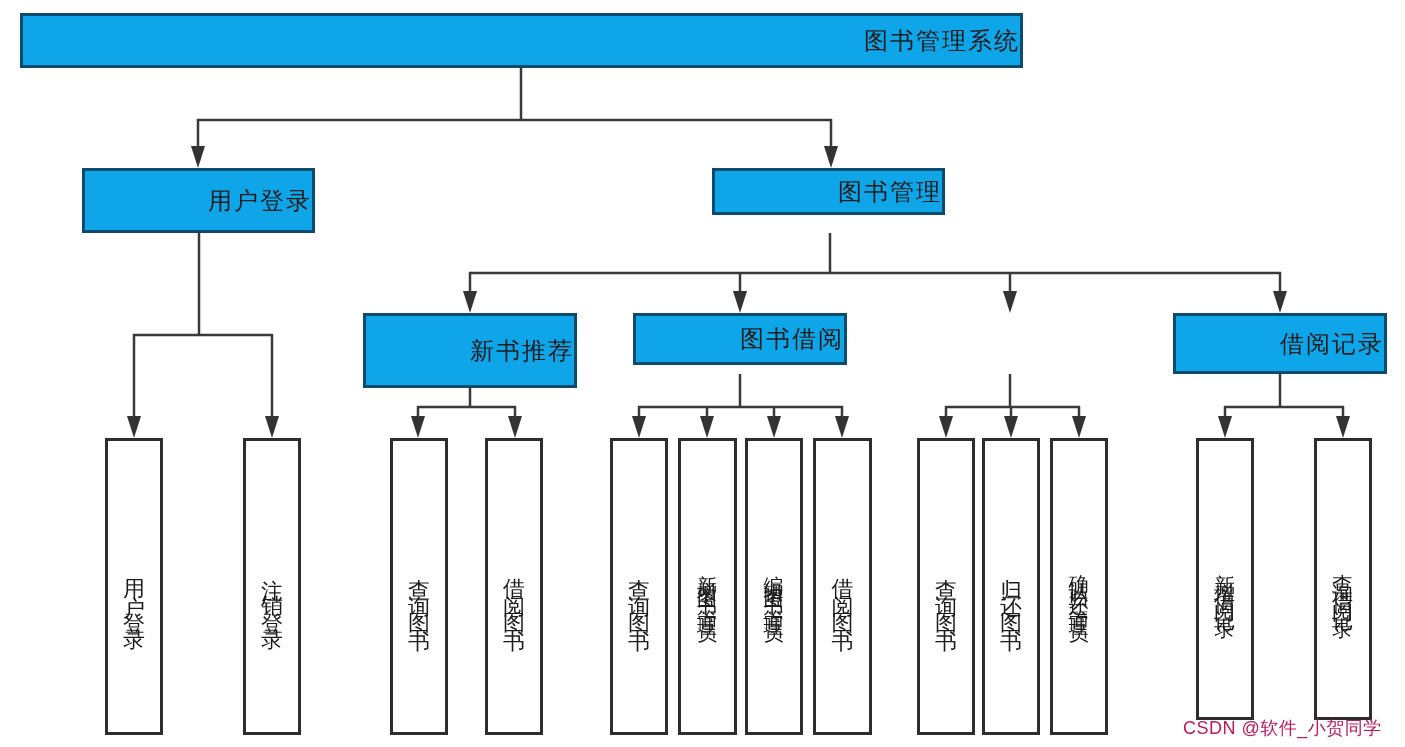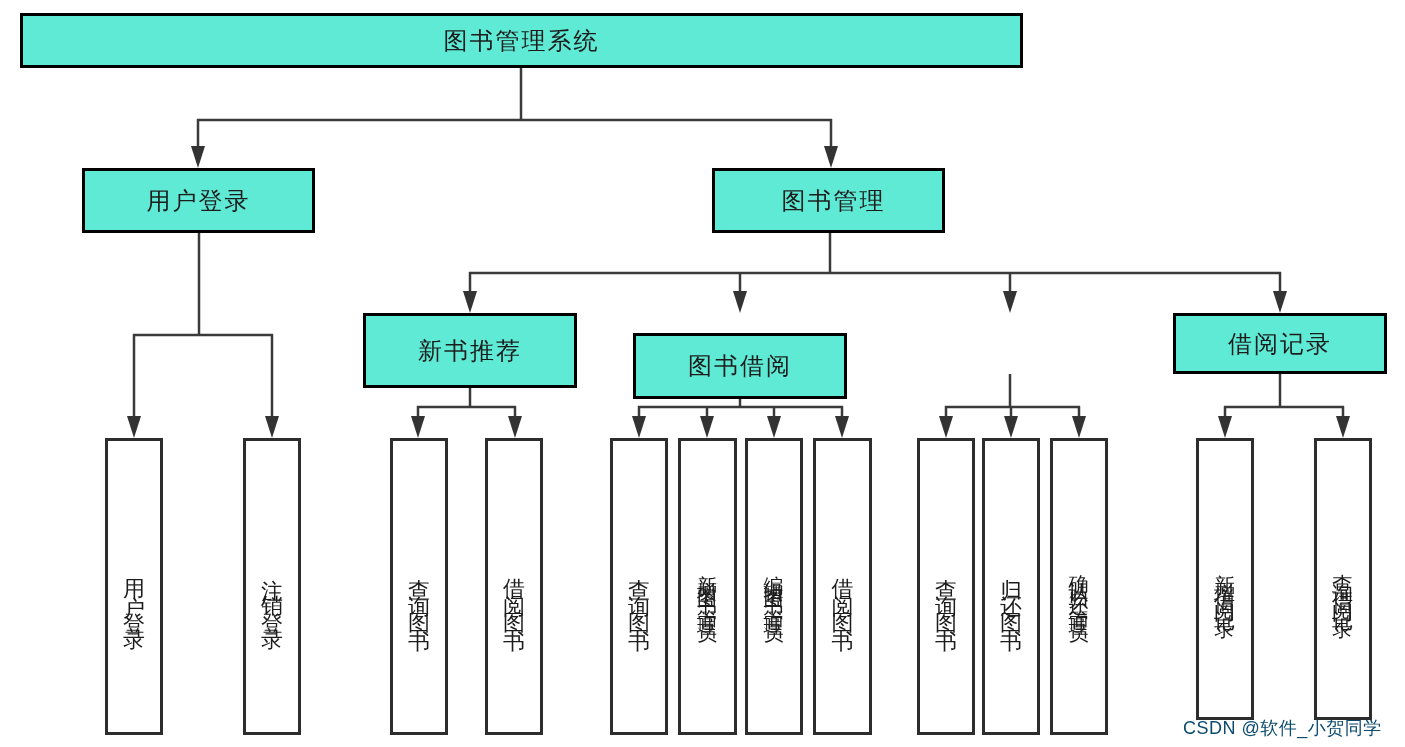--- a/index.html
+++ b/index.html
@@ -1,35 +1,35 @@
 <!DOCTYPE html>
 <html><head>
 <meta charset="utf-8">
 <style>
   html,body{margin:0;padding:0;background:#ffffff;}
   body{font-family:"Liberation Sans","DejaVu Sans",sans-serif;}
   #stage{position:relative;width:1405px;height:747px;background:#ffffff;overflow:hidden;}
   #wires{position:absolute;left:0;top:0;z-index:1;}
   .hbox{
-    position:absolute;box-sizing:border-box;background:#5eead4;
-    border:3px solid #000000;display:flex;align-items:center;justify-content:center;
+    position:absolute;box-sizing:border-box;background:#0ea5e9;
+    border:3px solid #0c4a6e;display:flex;align-items:center;justify-content:flex-end;
     font-size:24px;color:#1c1c1c;letter-spacing:2px;z-index:2;
   }
   .vbox{
     position:absolute;box-sizing:border-box;background:#ffffff;
     border:3px solid #2d2d2d;display:flex;align-items:center;justify-content:center;
     color:#1c1c1c;z-index:2;
   }
   .vtext{writing-mode:vertical-lr;text-orientation:mixed;line-height:1;}
   .vt4{font-size:22px;letter-spacing:17px;margin-bottom:-17px;}
   .vt6{font-size:21px;letter-spacing:9px;margin-bottom:-9px;}
   .vt9{font-size:20px;letter-spacing:7px;margin-bottom:-7px;}
   #watermark{
     position:absolute;left:1183px;top:716px;z-index:6;
-    font-size:18px;color:#0c4a6e;letter-spacing:0.5px;white-space:nowrap;
+    font-size:18px;color:#be185d;letter-spacing:0.5px;white-space:nowrap;
   }
   .wire{stroke:#3a3a3a;stroke-width:2.5;fill:none;}
   .arrow{fill:#333333;stroke:none;}
 </style>
 </head>
 <body>
 
 <div id="stage">
 
   <svg id="wires" width="1405" height="747" viewBox="0 0 1405 747">
@@ -108,28 +108,28 @@
     </g>
   </svg>
 
   <div class="hbox" style="left:20px;top:13px;width:1003px;height:55px;">
     <span>图书管理系统</span>
   </div>
 
   <div class="hbox" style="left:82px;top:168px;width:233px;height:65px;">
     <span>用户登录</span>
   </div>
-  <div class="hbox" style="left:712px;top:168px;width:233px;height:65px;padding-left:10px;">
+  <div class="hbox" style="left:712px;top:168px;width:233px;height:47px;padding-left:10px;">
     <span>图书管理</span>
   </div>
 
   <div class="hbox" style="left:363px;top:313px;width:214px;height:75px;">
     <span>新书推荐</span>
   </div>
-  <div class="hbox" style="left:633px;top:313px;width:214px;height:66px;margin-top:20px;">
+  <div class="hbox" style="left:633px;top:313px;width:214px;height:52px;">
     <span>图书借阅</span>
   </div>
   <div class="hbox" style="left:1173px;top:313px;width:214px;height:61px;">
     <span>借阅记录</span>
   </div>
 
   <div class="vbox" style="left:105px;top:438px;width:58px;height:297px;">
     <span class="vtext vt4">用户登录</span>
   </div>
   <div class="vbox" style="left:243px;top:438px;width:58px;height:297px;">

